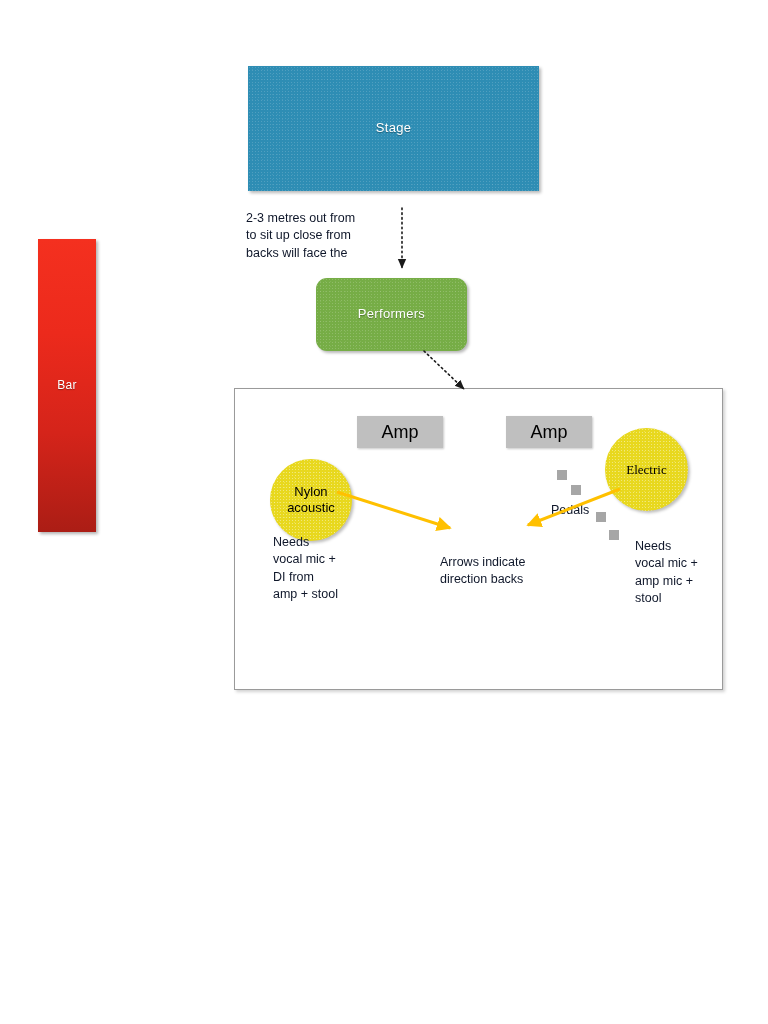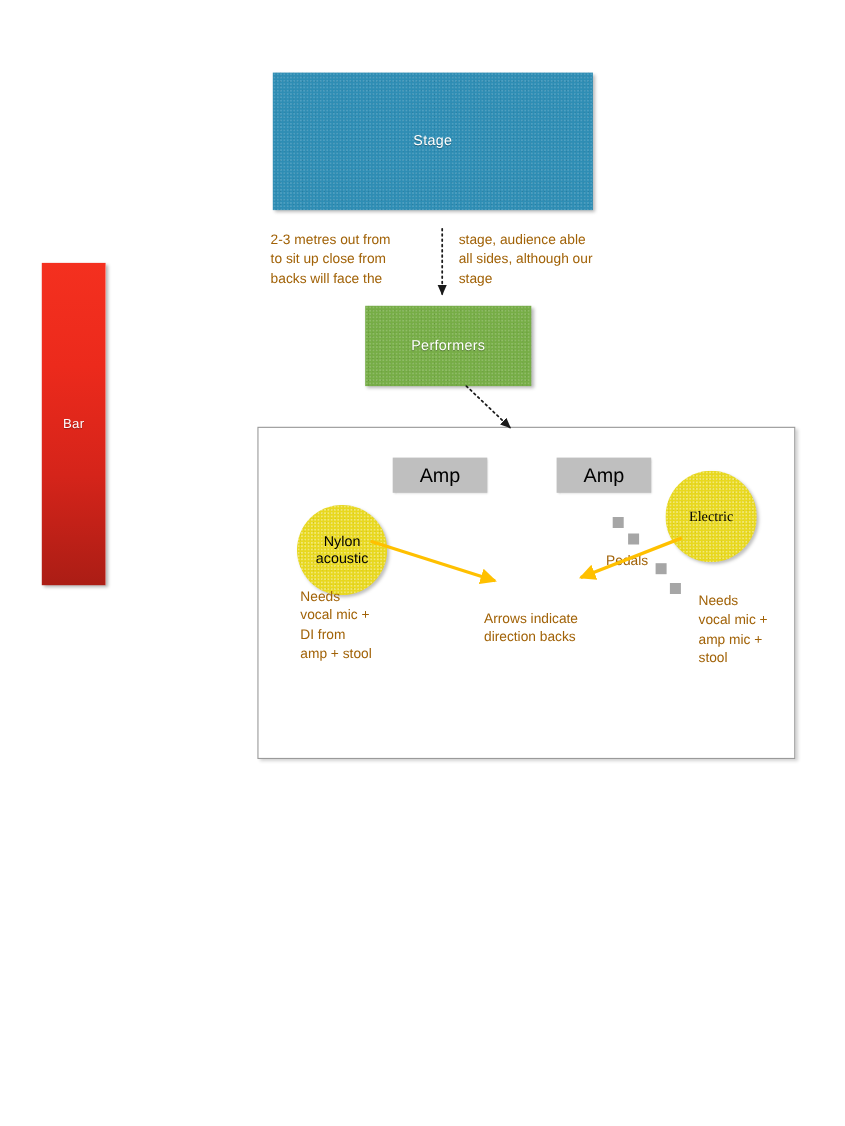--- a/index.html
+++ b/index.html
@@ -64,32 +64,33 @@
       radial-gradient(rgba(255,255,255,0.16) 0.6px, transparent 0.7px),
       radial-gradient(rgba(0,0,0,0.13) 0.6px, transparent 0.7px),
       radial-gradient(rgba(255,255,255,0.10) 0.5px, transparent 0.6px);
     background-size: 3px 3px, 4px 4px, 5px 5px;
     background-position: 0 0, 1px 2px, 2px 1px;
     box-shadow: 2px 2px 3px rgba(0,0,0,0.28);
   }
 
   
   #performers {
-    left: 332px;
+    left: 316px;
     top: 278px;
     width: 151px;
     height: 73px;
     background-color: #76ad46;
     background-image:
       radial-gradient(rgba(255,255,255,0.18) 0.6px, transparent 0.7px),
       radial-gradient(rgba(0,0,0,0.14) 0.6px, transparent 0.7px),
       radial-gradient(rgba(255,255,255,0.10) 0.5px, transparent 0.6px);
     background-size: 3px 3px, 4px 4px, 5px 5px;
     background-position: 0 0, 1px 2px, 2px 1px;
     box-shadow: 2px 2px 3px rgba(0,0,0,0.28);
+    border-radius: 11px;
   }
 
   
   .amp {
     background: #bfbfbf;
     box-shadow: 1px 1px 2px rgba(0,0,0,0.22);
   }
   .amp .amp-label {
     color: #000000;
     font-size: 18px;
@@ -130,21 +131,21 @@
     border: 1px solid #9a9a9a;
     background: #ffffff;
     box-shadow: 2px 2px 3px rgba(0,0,0,0.18);
   }
 
   
   .text-block {
     position: absolute;
     font-size: 12.5px;
     line-height: 1.38;
-    color: #a16207;
+    color: #0f172a;
     white-space: pre-line;
   }
   #note-left   { left: 246px; top: 210px; width: 140px; }
   #note-right  { left: 417px; top: 210px; width: 150px; }
   #needs-left  { left: 273px; top: 534px; width: 130px; }
   #needs-right { left: 635px; top: 538px; width: 110px; }
   #arrows-note { left: 440px; top: 554px; width: 140px; }
   #pedals-label{ left: 551px; top: 502px; width: 70px; font-size: 12.5px; }
 
   
@@ -173,23 +174,20 @@
     <span class="shape-label">Bar</span>
   </div>
 
   <div class="shape" id="stage">
     <span class="shape-label">Stage</span>
   </div>
 
   <div class="text-block" id="note-left">2-3 metres out from
 to sit up close from
 backs will face the</div>
-  <div class="text-block" id="note-right">stage, audience able
-all sides, although our
-stage</div>
 
   <div class="shape" id="performers">
     <span class="shape-label">Performers</span>
   </div>
 
   <div id="detail-panel"></div>
 
   <div class="shape amp" id="amp-left">
     <span class="amp-label">Amp</span>
   </div>

